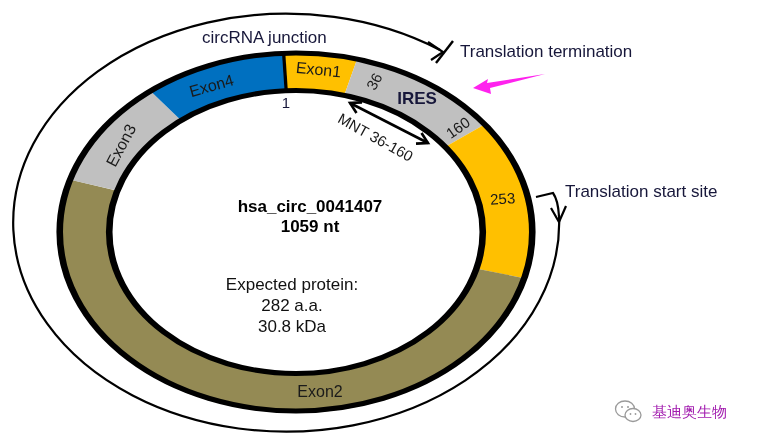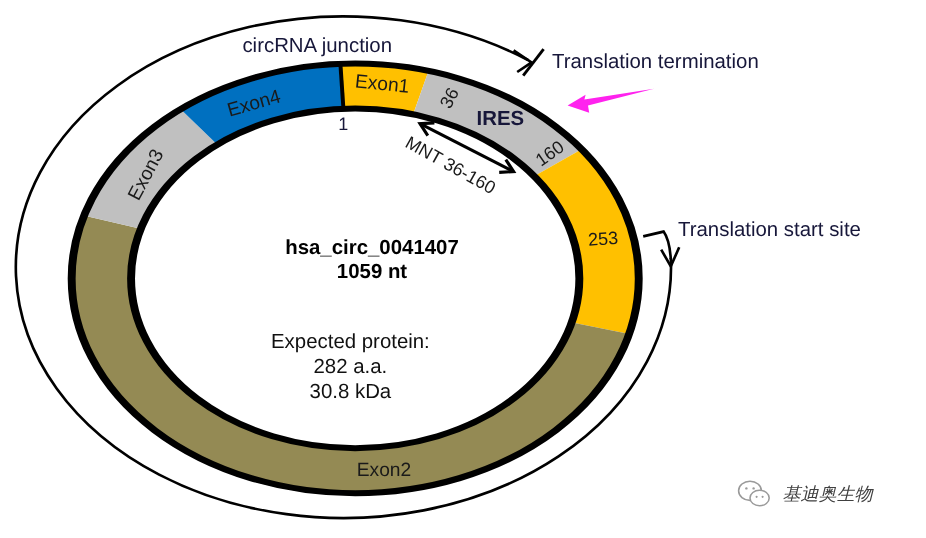--- a/index.html
+++ b/index.html
@@ -5,22 +5,22 @@
   html, body { margin: 0; padding: 0; background: #ffffff; }
   body { width: 772px; height: 448px; overflow: hidden; position: relative;
          font-family: "Liberation Sans", sans-serif; }
   svg { position: absolute; left: 0; top: 0; }
   .lbl { font-family: "Liberation Sans", sans-serif; fill: #17173a; }
   .exon { font-family: "Liberation Sans", sans-serif; fill: #1a1a1a; font-size: 16px; }
   .num { font-family: "Liberation Sans", sans-serif; fill: #1a1a1a; font-size: 15px; }
   .center-bold { font-family: "Liberation Sans", sans-serif; font-weight: bold; font-size: 17px; fill: #000; }
   .center-reg { font-family: "Liberation Sans", sans-serif; font-size: 17px; fill: #111; }
   .watermark { position: absolute; left: 614px; top: 398px; height: 28px;
-               display: flex; align-items: center; gap: 8px; color: #404040;
-               font-family: "DejaVu Sans", sans-serif; font-size: 15px; font-style: italic; }
+               display: flex; align-items: center; gap: 8px; color: #a21caf;
+               font-family: "DejaVu Sans", sans-serif; font-size: 15px; }
 </style>
 </head>
 <body>
 
 <svg width="772" height="448" viewBox="0 0 772 448">
 
   <path d="M 559 215 A 273 209 0 1 1 440 50" fill="none" stroke="#000" stroke-width="2.2"></path>
 
   <path d="M 536 197 L 553 193 Q 558 200 559 216" fill="none" stroke="#000" stroke-width="2.2"></path>
   <polyline points="551,208 559,222 566,206" fill="none" stroke="#000" stroke-width="2.2"></polyline>

